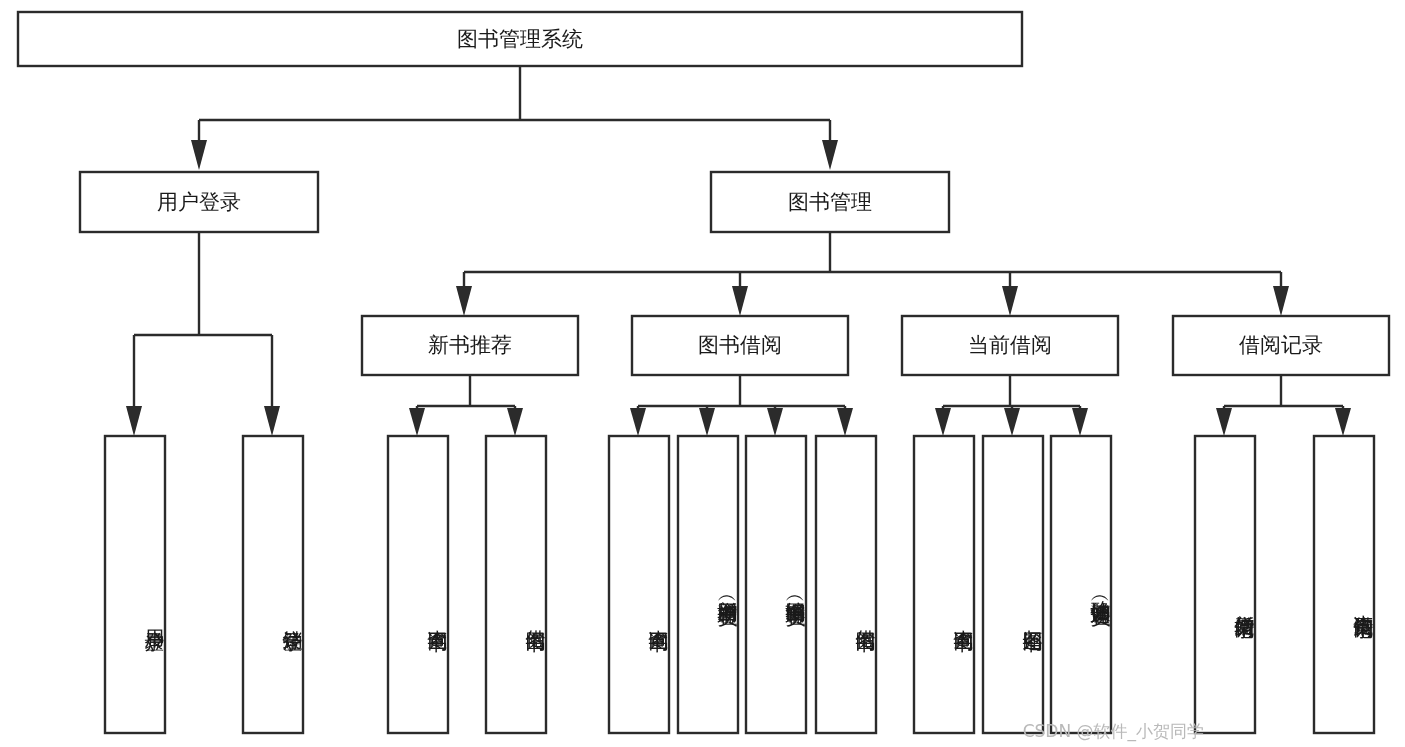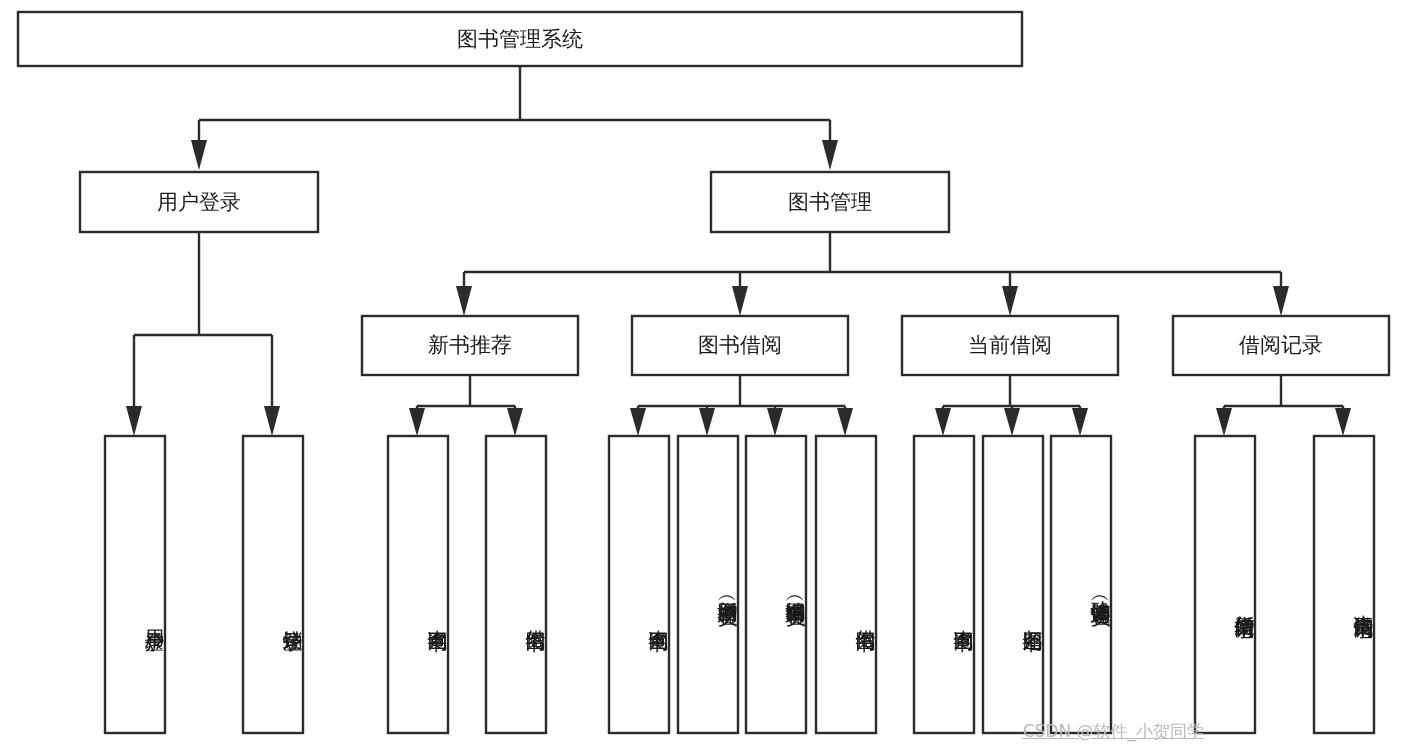--- a/index.html
+++ b/index.html
@@ -69,21 +69,20 @@
   }
   .watermark {
     position: absolute;
     right: 8px;
     bottom: 4px;
     font-family: "DejaVu Sans", "Liberation Sans", sans-serif;
     font-size: 17px;
     color: #b9b9b9;
     white-space: nowrap;
     user-select: none;
-    text-decoration: underline;
   }
 </style>
 </head>
 <body>
 
 <div id="diagram-root">
 
   <svg id="flow" viewBox="0 0 1405 747">
 
     <g>

